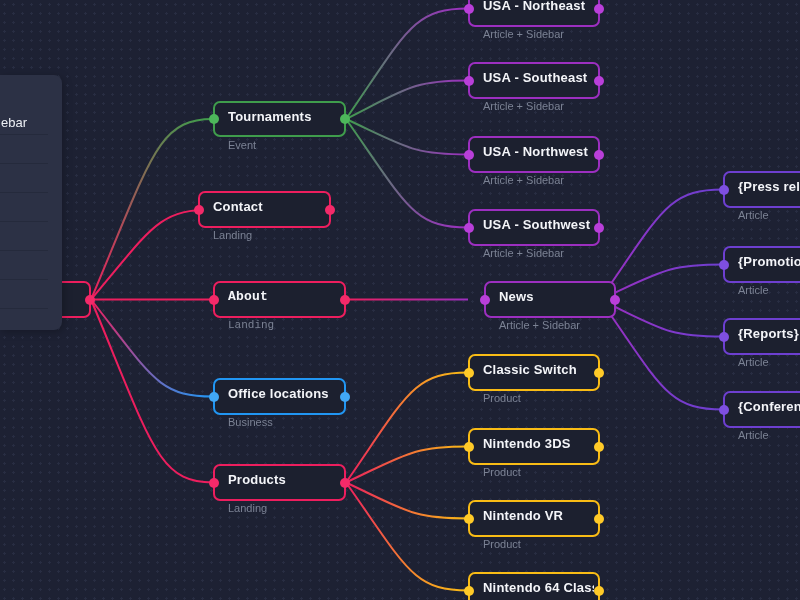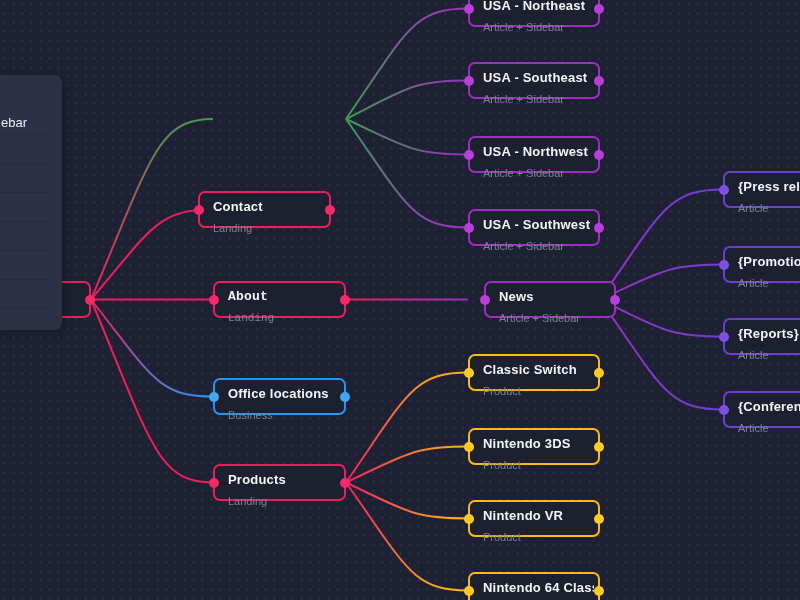--- a/index.html
+++ b/index.html
@@ -17,21 +17,21 @@
     border:2px solid;border-radius:7px;
     background:#1c202f;
     padding:6px 4px 0 13px;
     pointer-events:auto;
   }
   .node .title{
     display:block;font-size:13px;font-weight:700;color:#f4f5f9;
     letter-spacing:.2px;white-space:nowrap;overflow:hidden;
   }
   .node .subtitle{
-    display:block;font-size:11px;color:#7b8294;margin-top:8px;white-space:nowrap;
+    display:block;font-size:11px;color:#7b8294;margin-top:15px;white-space:nowrap;
   }
   .port{
     position:absolute;width:10px;height:10px;border-radius:50%;
     top:50%;margin-top:-5px;
   }
   .port.left{left:-6px;}
   .port.right{right:-6px;}
   #side-panel{
     position:absolute;left:0;top:75px;width:62px;height:255px;z-index:5;
     background:#2c3145;border-radius:0 8px 8px 0;
@@ -146,20 +146,26 @@
         <path d="M600,299.5 C661.5,387.5 667.65,409.5 723,409.5" fill="none" stroke="url(#grad-17)" stroke-width="2"></path>
       </g>
   </svg>
 
   <div id="nodes">
       <div class="node" style="left: 25px; top: 281px; width: 66px; height: 37px; border-color: rgb(237, 30, 94);">
         <span class="title"></span>
         <span class="subtitle"></span>
         <span class="port right" style="background: rgb(243, 42, 105);"></span>
       </div>
+      <div class="node" style="left: 213px; top: 101px; width: 133px; height: 36px; border-color: rgb(63, 157, 76);">
+        <span class="title">Tournaments</span>
+        <span class="subtitle">Event</span>
+        <span class="port left" style="background: rgb(77, 182, 91);"></span>
+        <span class="port right" style="background: rgb(77, 182, 91);"></span>
+      </div>
       <div class="node" style="left: 198px; top: 191px; width: 133px; height: 37px; border-color: rgb(237, 30, 94);">
         <span class="title">Contact</span>
         <span class="subtitle">Landing</span>
         <span class="port left" style="background: rgb(243, 42, 105);"></span>
         <span class="port right" style="background: rgb(243, 42, 105);"></span>
       </div>
       <div class="node" style="left: 213px; top: 281px; width: 133px; height: 37px; border-color: rgb(237, 30, 94); font-family: Liberation Mono, monospace;">
         <span class="title">About</span>
         <span class="subtitle">Landing</span>
         <span class="port left" style="background: rgb(243, 42, 105);"></span>

